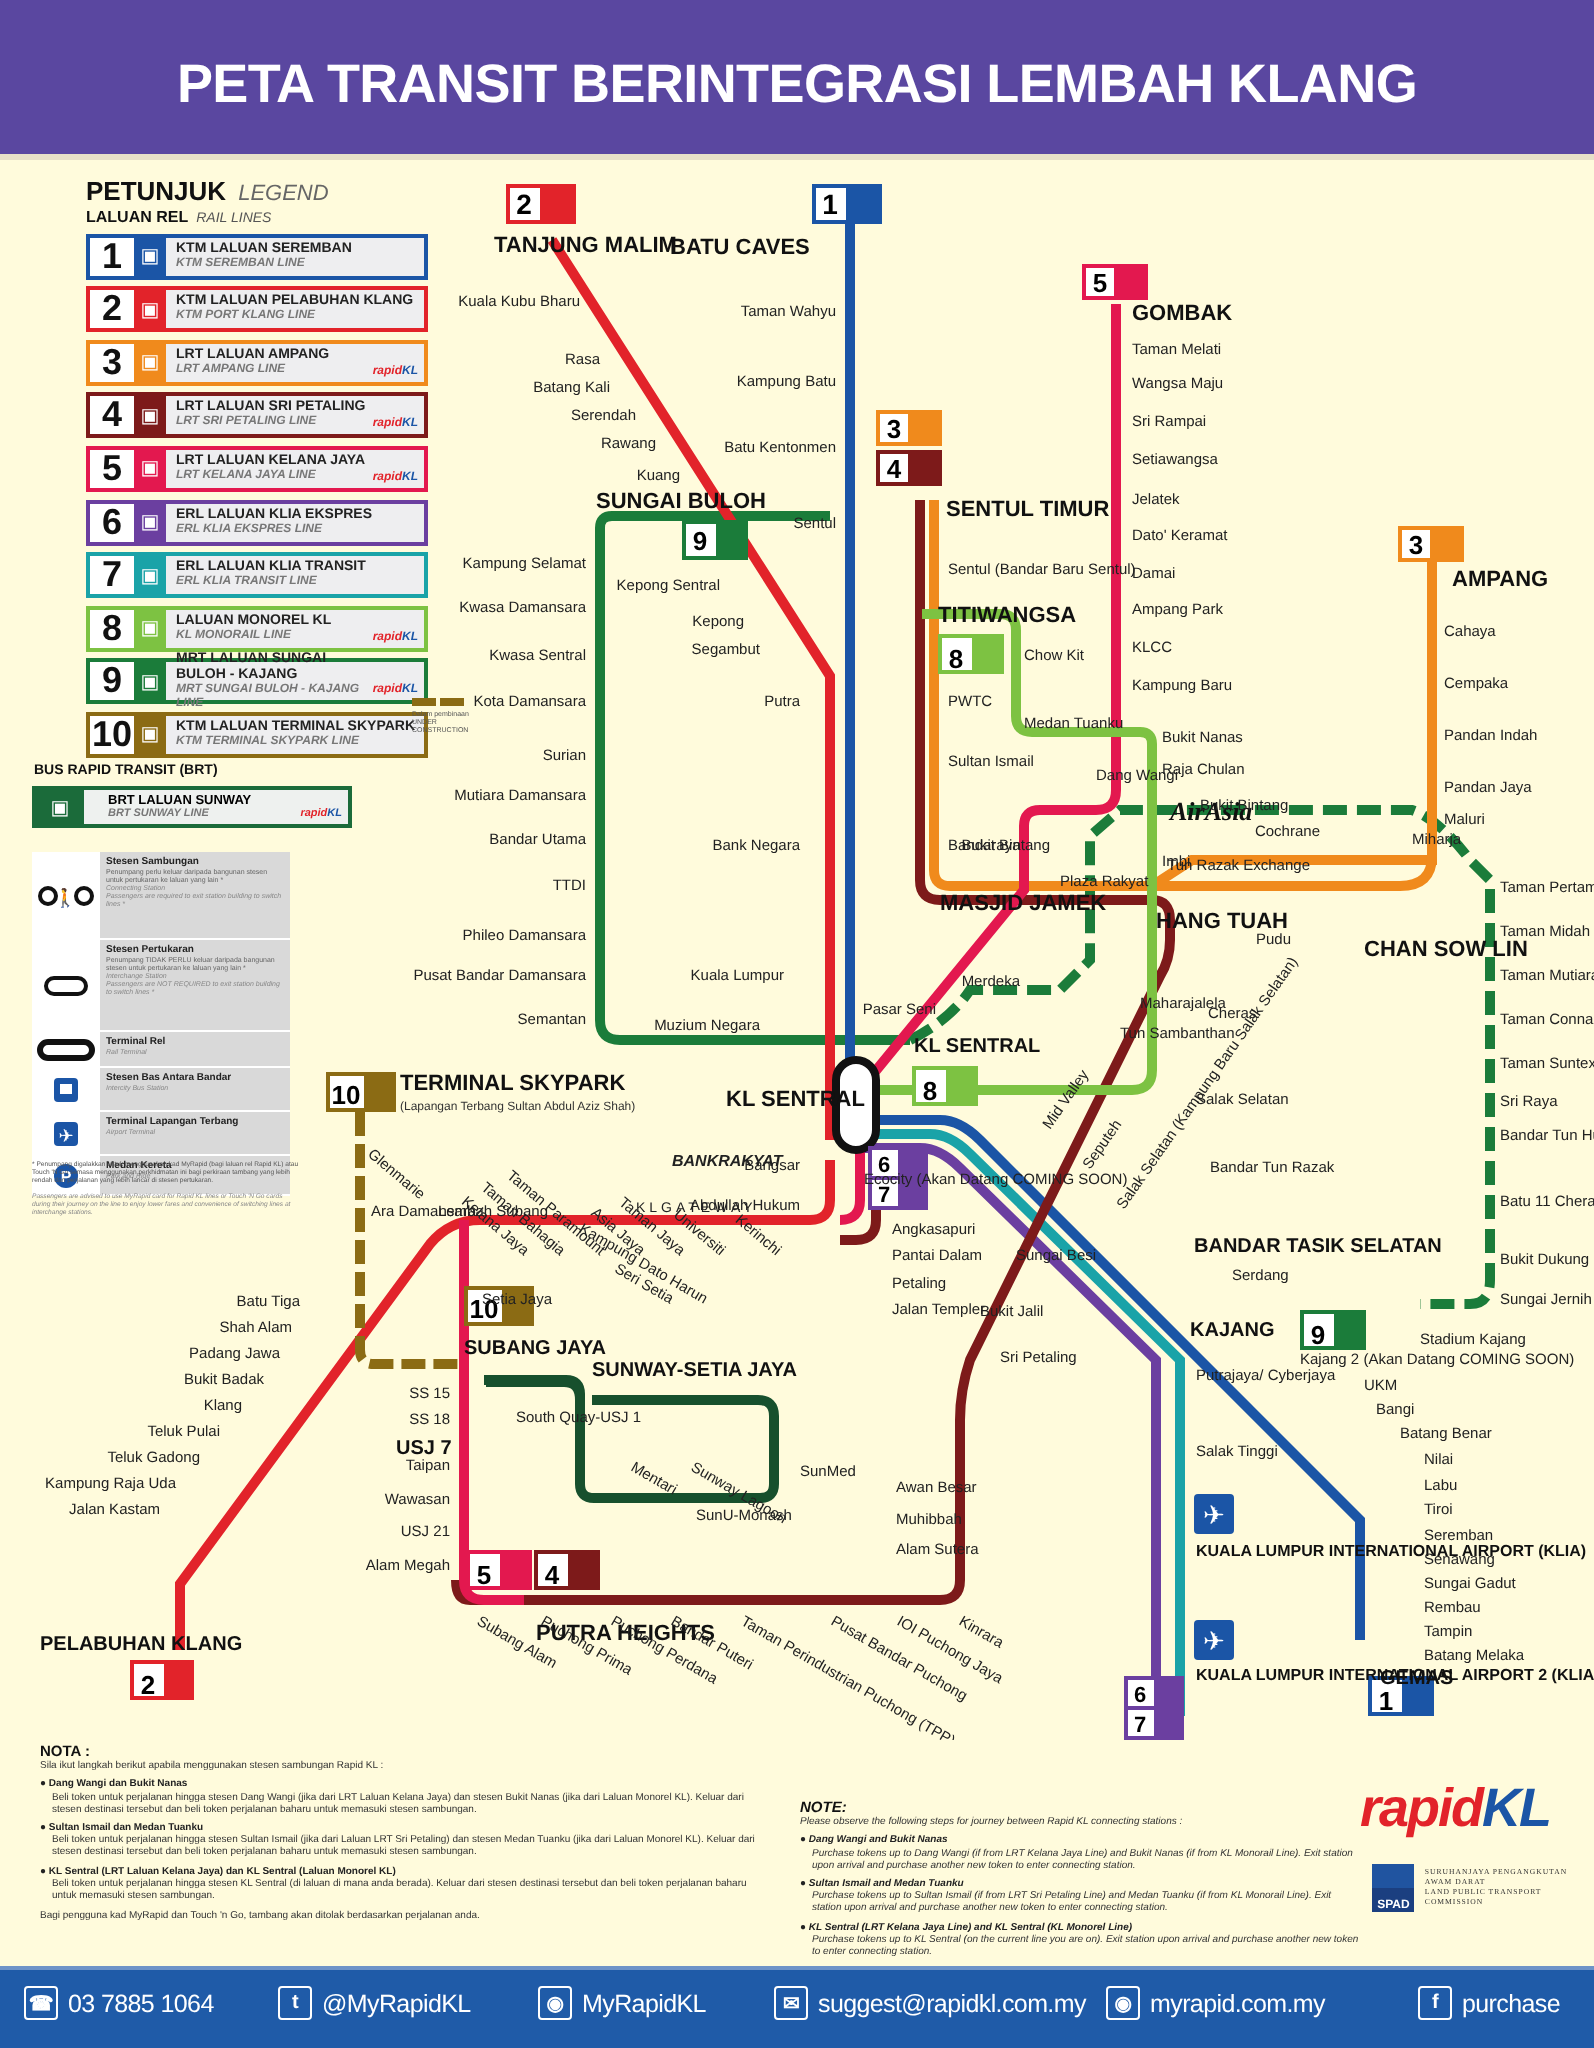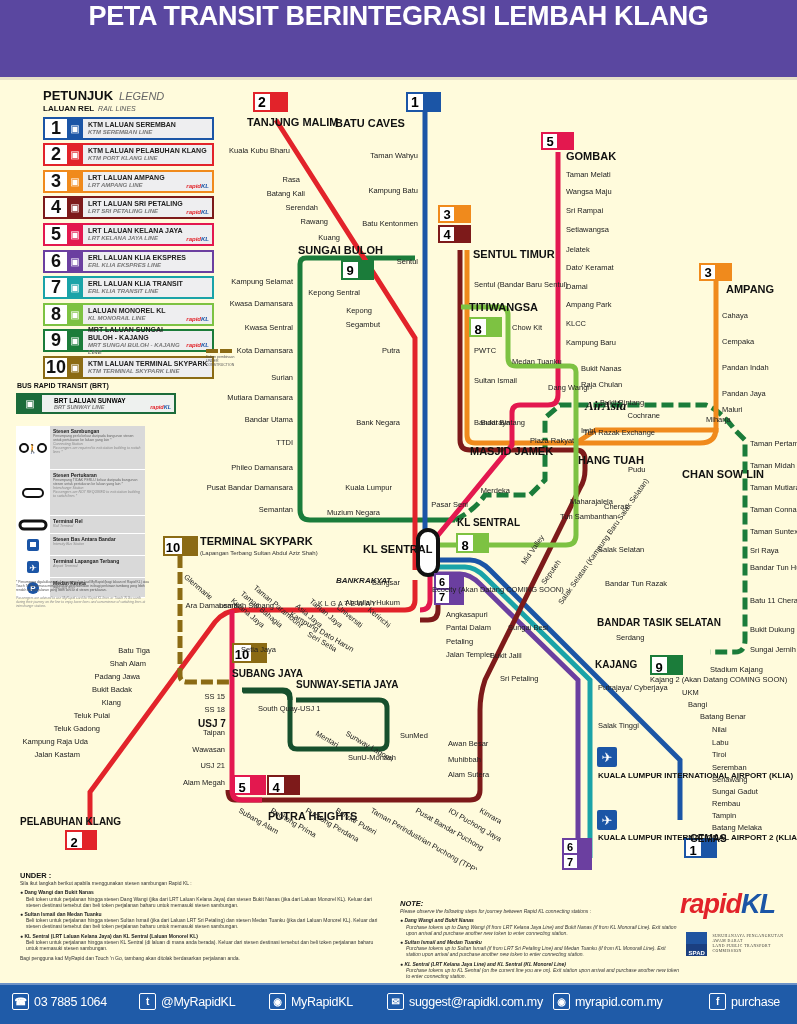--- a/index.html
+++ b/index.html
@@ -1,18 +1,18 @@
 <!DOCTYPE html>
 <html><head>
 <meta charset="utf-8">
 <style>
   * { box-sizing: border-box; margin: 0; padding: 0; }
   body { width: 797px; height: 1024px; overflow: hidden; background: #fffbdc; font-family: "Liberation Sans", sans-serif; position: relative; }
   .header { position: absolute; left: 0; top: 0; width: 797px; height: 80px; background: #5a47a0; color: #fff; text-align: center; border-bottom: 3px solid #e7e0c8; }
-  .header .t1 { font-size: 27px; font-weight: bold; letter-spacing: -0.3px; padding-top: 0; line-height: 32px; }
+  .header .t1 { font-size: 27px; font-weight: bold; letter-spacing: -0.3px; padding-top: 26px; line-height: 32px; }
   .header .t2 { font-size: 21px; font-style: italic; line-height: 26px; letter-spacing: -0.3px; }
   .legend { position: absolute; left: 14px; top: 88px; width: 200px; padding-left: 29px; }
   .legend .h1 { font-weight: bold; font-size: 13px; color: #111; }
   .legend .h1 i { font-weight: normal; color: #666; font-size: 11px; margin-left: 6px; }
   .legend .h2 { font-weight: bold; font-size: 8px; color: #111; margin-top: 1px; }
   .legend .h2 i { font-weight: normal; color: #555; font-size: 7px; margin-left: 4px; }
   .lrow { display: flex; height: 23px; border: 2px solid #888; background: #eeeef0; margin-top: 3.6px; }
   .lrow .num { width: 22px; background: #fff; font-weight: bold; font-size: 18px; display: flex; align-items: center; justify-content: center; color: #111; }
   .lrow .ico { width: 16px; display: flex; align-items: center; justify-content: center; color: #fff; font-size: 10px; }
   .lrow .txt { flex: 1; padding-left: 5px; display: flex; flex-direction: column; justify-content: center; }
@@ -584,21 +584,21 @@
       <text x="598" y="728" text-anchor="start">Salak Tinggi</text>
       <text x="258" y="711" text-anchor="start">South Quay-USJ 1</text>
       <text x="315" y="735" transform="rotate(30 315 735)" text-anchor="start">Mentari</text>
       <text x="345" y="735" transform="rotate(30 345 735)" text-anchor="start">Sunway Lagoon</text>
       <text x="400" y="738" text-anchor="start">SunMed</text>
       <text x="348" y="760" text-anchor="start">SunU-Monash</text>
     </g>
 </svg>
 
 <div class="notes" style="left:20px;width:360px;" id="notes-bm">
-  <div class="nh">UNDER :</div>
+  <div class="nh">NOTA :</div>
   <div>Sila ikut langkah berikut apabila menggunakan stesen sambungan Rapid KL :</div>
 <div style="margin-top: 3px;"><b>● <span>Dang Wangi dan Bukit Nanas</span></b><div class="it">Beli token untuk perjalanan hingga stesen Dang Wangi (jika dari LRT Laluan Kelana Jaya) dan stesen Bukit Nanas (jika dari Laluan Monorel KL). Keluar dari stesen destinasi tersebut dan beli token perjalanan baharu untuk memasuki stesen sambungan.</div></div>
     <div style="margin-top: 3px;"><b>● <span>Sultan Ismail dan Medan Tuanku</span></b><div class="it">Beli token untuk perjalanan hingga stesen Sultan Ismail (jika dari Laluan LRT Sri Petaling) dan stesen Medan Tuanku (jika dari Laluan Monorel KL). Keluar dari stesen destinasi tersebut dan beli token perjalanan baharu untuk memasuki stesen sambungan.</div></div>
     <div style="margin-top: 3px;"><b>● <span>KL Sentral (LRT Laluan Kelana Jaya) dan KL Sentral (Laluan Monorel KL)</span></b><div class="it">Beli token untuk perjalanan hingga stesen KL Sentral (di laluan di mana anda berada). Keluar dari stesen destinasi tersebut dan beli token perjalanan baharu untuk memasuki stesen sambungan.</div></div>
     <div style="margin-top: 4px;">Bagi pengguna kad MyRapid dan Touch 'n Go, tambang akan ditolak berdasarkan perjalanan anda.</div>
   </div>
 <div class="notes en" style="left:400px;width:280px;margin-top:28px;" id="notes-en">
   <div class="nh">NOTE:</div>
   <div>Please observe the following steps for journey between Rapid KL connecting stations :</div>
 <div style="margin-top: 3px;"><b>● <span>Dang Wangi and Bukit Nanas</span></b><div class="it">Purchase tokens up to Dang Wangi (if from LRT Kelana Jaya Line) and Bukit Nanas (if from KL Monorail Line). Exit station upon arrival and purchase another new token to enter connecting station.</div></div>

